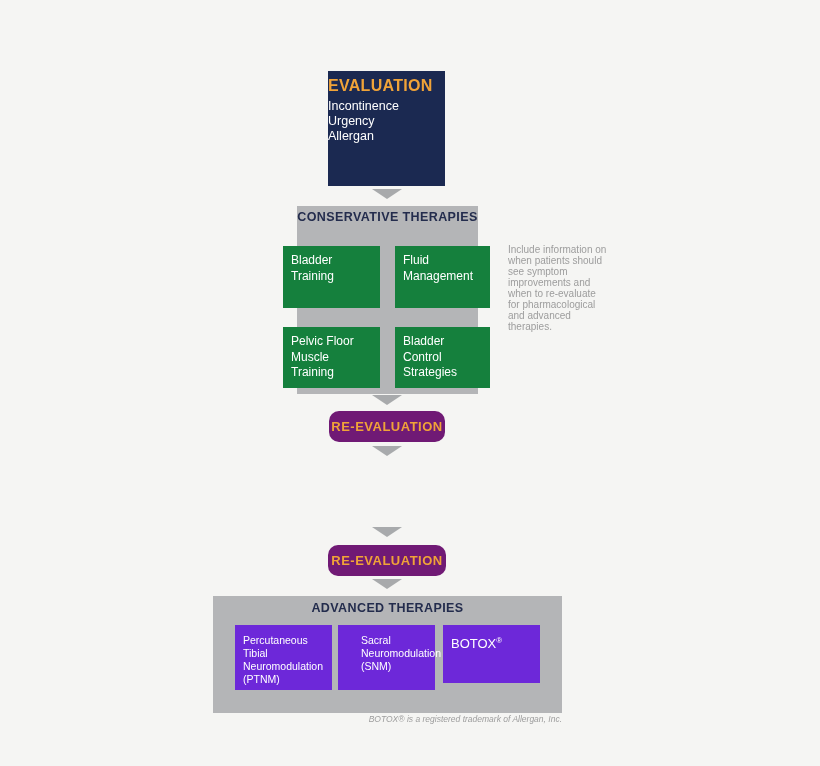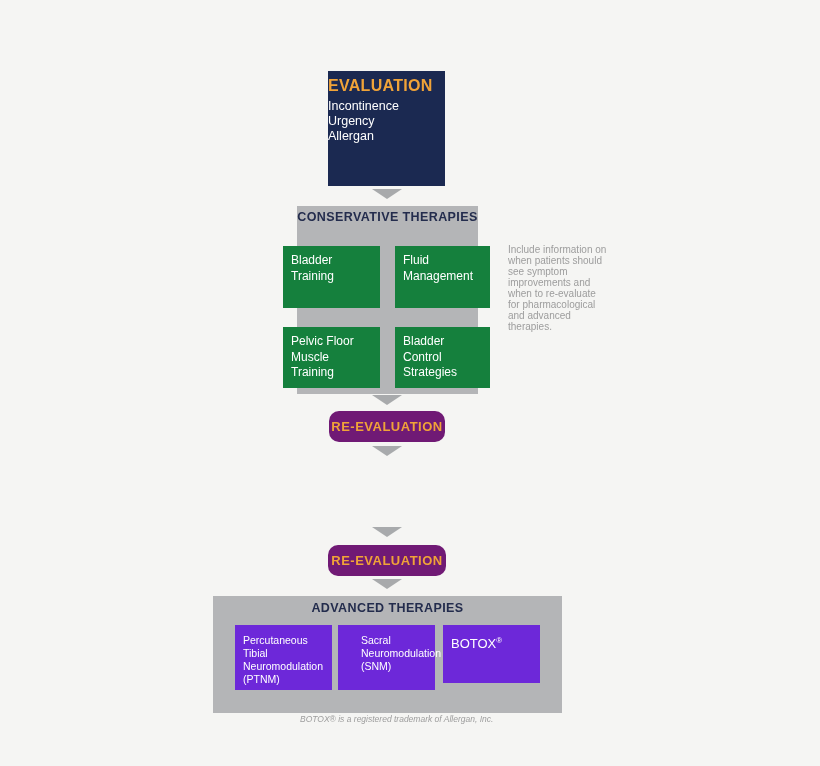--- a/index.html
+++ b/index.html
@@ -76,21 +76,21 @@
   .lightblue-box{
     background:#6d28d9;color:#ffffff;
     padding:9px 8px;font-size:10.5px;line-height:13px;
   }
   .ptnm-box{left:235px;top:625px;width:97px;height:65px;}
   .snm-box{left:338px;top:625px;width:97px;height:65px;padding-left:23px;}
   .botox-box{left:443px;top:625px;width:97px;height:58px;font-size:13px;}
   .botox-box sup{font-size:8px;}
   .footnote{
     left:300px;top:714px;width:262px;
-    text-align:left;
+    text-align:right;
     color:#9d9d9d;font-size:8.5px;font-style:italic;
   }
 </style>
 </head>
 <body>
 
 <div class="canvas">
 
 
   <div class="abs eval-box">

